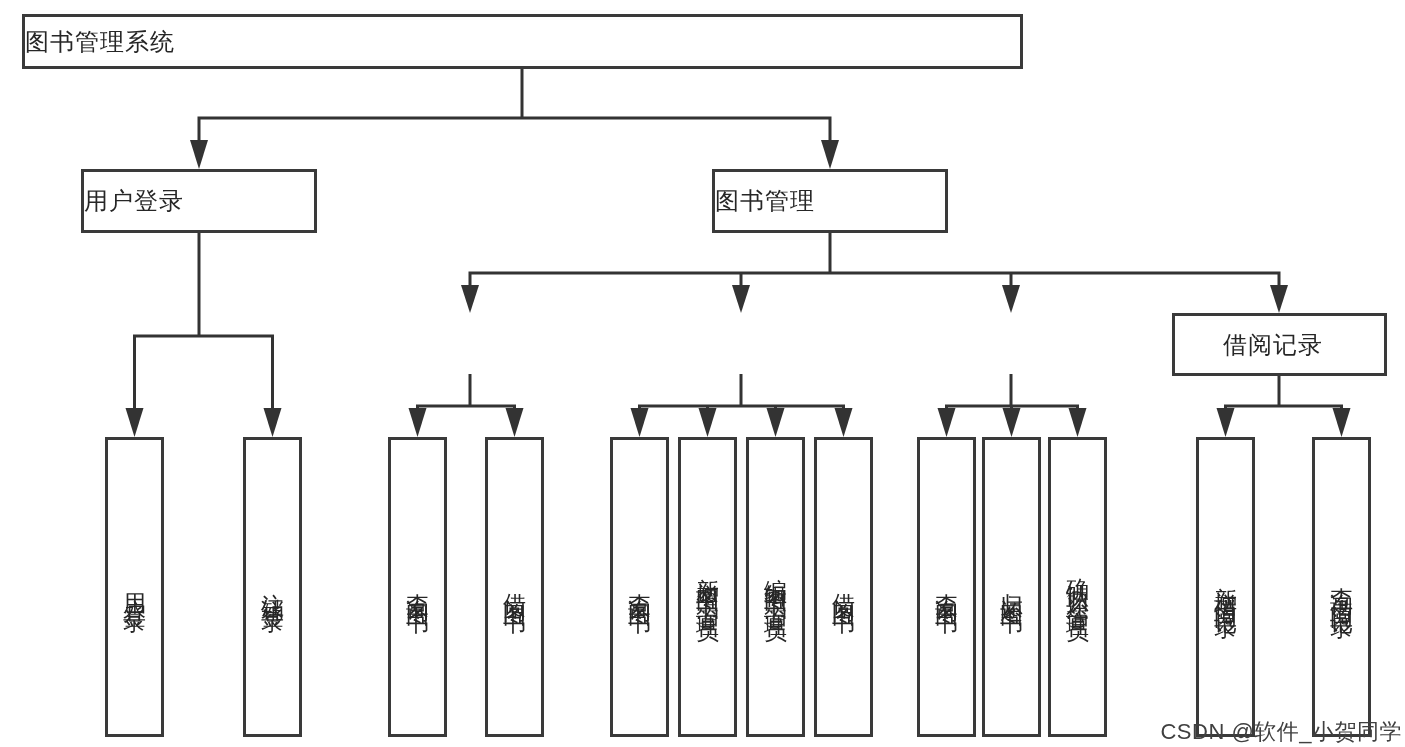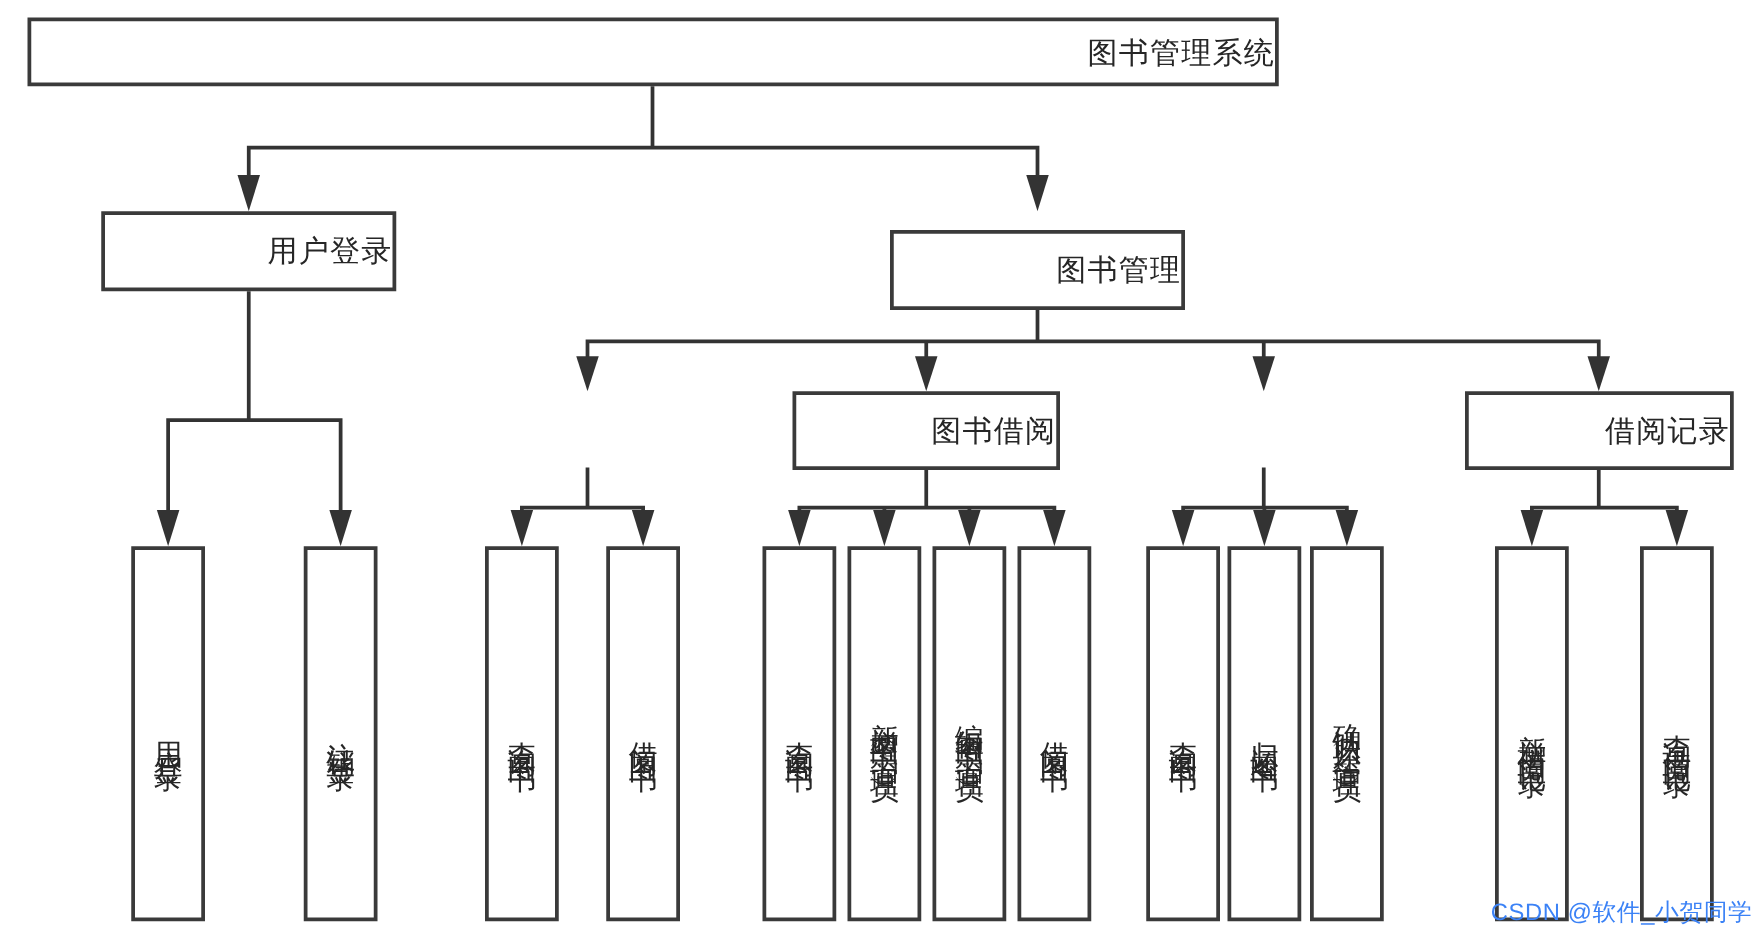--- a/index.html
+++ b/index.html
@@ -22,36 +22,36 @@
     height: 747px;
     pointer-events: none;
   }
   .node {
     position: absolute;
     box-sizing: border-box;
     background: #ffffff;
     border: 3px solid #3a3a3a;
     display: flex;
     align-items: center;
-    justify-content: flex-end;
+    justify-content: flex-start;
     color: #262626;
     text-align: center;
   }
   .node-h {
     font-size: 24px;
     letter-spacing: 1px;
     white-space: nowrap;
   }
   .node-root   { left: 22px;  top: 14px;  width: 1001px; height: 55px; }
   .node-lv2-0  { left: 81px;  top: 169px; width: 236px;  height: 64px; }
-  .node-lv2-1  { left: 712px; top: 184px; width: 236px;  height: 64px; }
+  .node-lv2-1  { left: 712px; top: 169px; width: 236px;  height: 64px; }
   .node-lv3-0  { left: 362px;  top: 313px; width: 216px; height: 63px; }
   .node-lv3-1  { left: 634px;  top: 313px; width: 214px; height: 63px; }
   .node-lv3-2  { left: 904px;  top: 313px; width: 214px; height: 63px; }
-  .node-lv3-3  { left: 1172px; top: 313px; width: 215px; height: 63px; }
+  .node-lv3-3  { left: 1172px; top: 313px; width: 215px; height: 63px; padding-left: 48px; }
   .leaf {
     position: absolute;
     top: 437px;
     width: 59px;
     height: 300px;
     box-sizing: border-box;
     background: #ffffff;
     border: 3px solid #3a3a3a;
     display: flex;
     align-items: center;
@@ -76,22 +76,22 @@
   .leaf-7  { left: 814px;  }
   .leaf-8  { left: 917px;  }
   .leaf-9  { left: 982px;  }
   .leaf-10 { left: 1048px; }
   .leaf-11 { left: 1196px; }
   .leaf-12 { left: 1312px; }
   .watermark {
     position: absolute;
     right: 3px;
     top: 717px;
-    font-size: 19px;
-    color: #3b82f6;
+    font-size: 22px;
+    color: #404040;
     letter-spacing: 0.5px;
     white-space: nowrap;
   }
 </style>
 </head>
 <body>
 
 <div class="canvas">
 
   <svg class="connectors" viewBox="0 0 1405 747" xmlns="http://www.w3.org/2000/svg">
@@ -157,23 +157,20 @@
     <span>图书管理系统</span>
   </div>
 
   <div class="node node-h node-lv2-0">
     <span>用户登录</span>
   </div>
   <div class="node node-h node-lv2-1">
     <span>图书管理</span>
   </div>
 
-  <div class="node node-h node-lv3-1">
-    <span>图书借阅</span>
-  </div>
   <div class="node node-h node-lv3-3">
     <span>借阅记录</span>
   </div>
 
   <div class="leaf leaf-0">
     <span>用户登录</span>
   </div>
   <div class="leaf leaf-1">
     <span>注销登录</span>
   </div>

